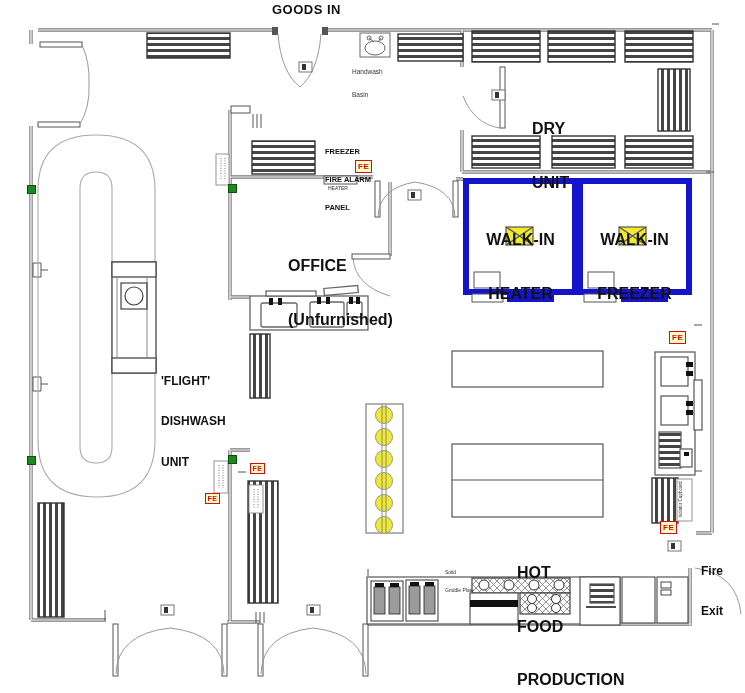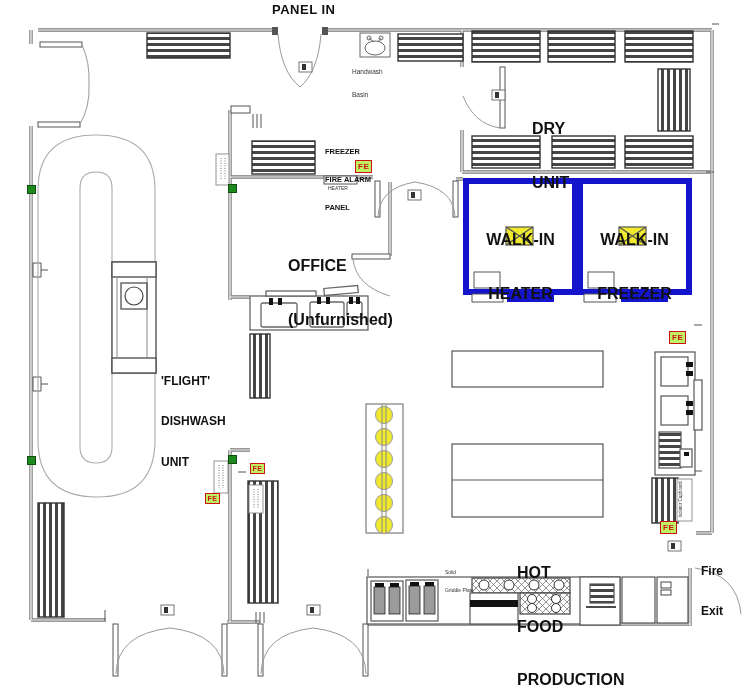--- a/index.html
+++ b/index.html
@@ -8,21 +8,21 @@
   #plan svg{position:absolute;left:0;top:0;}
   .lbl{position:absolute;font-weight:bold;line-height:1.12;white-space:pre;color:#111;}
   .lbl .ln{display:block;}
   .s13{font-size:13px;letter-spacing:.5px;}
   .s12{font-size:16px;}
   .s11{font-size:12px;}
   .s8{font-size:7.5px;font-weight:600;line-height:1.25;}
   .s6{font-size:6.5px;font-weight:400;color:#333;line-height:1.2;}
   .s5{font-size:5px;font-weight:400;color:#333;line-height:1.25;}
   .ctr{text-align:center;}
-  .fe{position:absolute;border:1.5px solid #cc1111;color:#cc1111;background:#bef264;
+  .fe{position:absolute;border:1.5px solid #cc1111;color:#cc1111;background:#fef9c3;
       font-weight:bold;font-size:8px;line-height:9px;padding:1px 2px;letter-spacing:.5px;}
   .fe.sm{font-size:7px;line-height:8px;padding:0.5px 1.5px;}
   .greensq{position:absolute;width:7px;height:7px;background:#1e8a1e;border:1px solid #0c4d0c;}
   .vtext{position:absolute;font-size:4.5px;font-weight:400;color:#333;line-height:1.25;
          text-align:center;transform:rotate(-90deg);}
 </style>
 </head>
 <body>
 
 <div id="plan">
@@ -286,21 +286,21 @@
     <rect x="216" y="154" width="13" height="31"></rect>
     <path d="M221,158 V180 M225,158 V180" stroke="#555" stroke-width="0.8" stroke-dasharray="1,1.5"></path>
     <rect x="214" y="461" width="14" height="32"></rect>
     <path d="M219,465 V488 M223,465 V488" stroke="#555" stroke-width="0.8" stroke-dasharray="1,1.5"></path>
     <rect x="249" y="485" width="14" height="28"></rect>
     <path d="M254,489 V508 M258,489 V508" stroke="#555" stroke-width="0.8" stroke-dasharray="1,1.5"></path>
     <rect x="677" y="479" width="15" height="42"></rect>
   </g>
 </svg>
 
-  <div class="lbl s13" style="left:272px;top:3px;">PANEL IN</div>
+  <div class="lbl s13" style="left:272px;top:3px;">GOODS IN</div>
 
   <div class="lbl s6" style="left:352px;top:52px;">
     <span class="ln">Handwash</span>
     <span class="ln">Basin</span>
   </div>
 
   <div class="lbl s12" style="left:532px;top:84px;">
     <span class="ln">DRY</span>
     <span class="ln">UNIT</span>
   </div>

